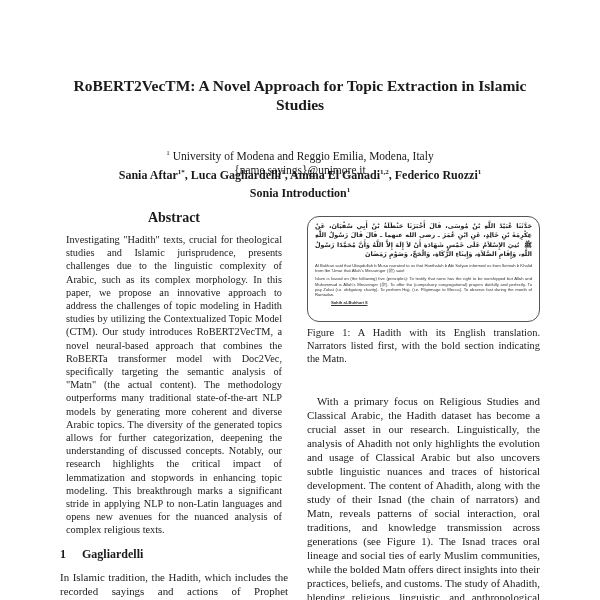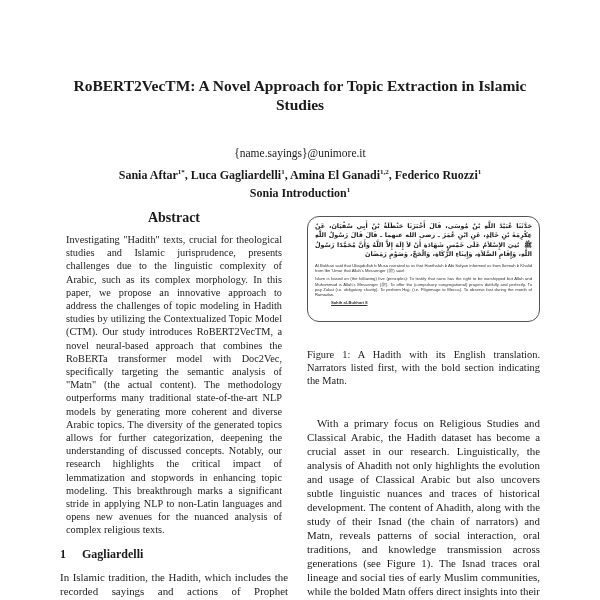--- a/index.html
+++ b/index.html
@@ -11,37 +11,38 @@
     .col-left { position:absolute; left:60px; top:210px; width:228px; }
     .col-right { position:absolute; left:307px; top:210px; width:233px; }
     .abs-head { text-align:center; font-weight:bold; font-size:14px; margin:0 0 7px 0; }
     .abs-body { font-size:10.3px; line-height:13.2px; text-align:justify; margin:0 6px; hyphens:auto; }
     .sec-head { font-weight:bold; font-size:12px; margin:10px 0 8px 0; display:flex; gap:16px; }
     .body-text { font-size:10.9px; line-height:14px; text-align:justify; margin:0; }
     .figure-box { margin-top:6px; border:1.5px solid #555; border-radius:12px; padding:5px 7px 6px 7px; height:106px; box-sizing:border-box; background:#fff; }
     .arabic { direction:rtl; font-family:"DejaVu Sans", sans-serif; font-size:6.4px; line-height:9.4px; text-align:justify; font-weight:bold; color:#222; }
     .fig-en { font-family:"Liberation Sans", sans-serif; font-size:4.2px; line-height:5.3px; color:#333; margin-top:3px; text-align:justify; }
     .fig-ref { font-family:"Liberation Sans", sans-serif; font-size:4.2px; font-weight:bold; text-decoration:underline; margin:3px 0 0 16px; color:#333; }
-    .caption { font-size:10.4px; line-height:13.2px; text-align:justify; margin-top:26px; }
+    .caption { font-size:10.4px; line-height:13.2px; text-align:justify; margin-top:4px; }
     .right-body { margin-top:28px; font-size:10.9px; line-height:14px; text-align:justify; text-indent:10px; }
   </style>
 </head>
 <body>
 
 <div class="title">RoBERT2VecTM: A Novel Approach for Topic Extraction in Islamic Studies</div>
 
 <div class="authors">
   <span>Sania Aftar</span><sup>1*</sup>,
   <span>Luca Gagliardelli</span><sup>1</sup>,
   <span>Amina El Ganadi</span><sup>1,2</sup>,
   <span>Federico Ruozzi</span><sup>1</sup><br>
   <span>Sonia Introduction</span><sup>1</sup>
 </div>
 
 <div class="affils">
+  <div><sup>1</sup> <span>University of Modena and Reggio Emilia, Modena, Italy</span></div>
   <div>{name.sayings}@unimore.it</div>
 </div>
 
 <div class="col-left">
   <div class="abs-head">Abstract</div>
   <p class="abs-body" lang="en" style="margin-top:0;margin-bottom:0;">Investigating "Hadith" texts, crucial for theological studies and Islamic jurisprudence, presents challenges due to the linguistic complexity of Arabic, such as its complex morphology. In this paper, we propose an innovative approach to address the challenges of topic modeling in Hadith studies by utilizing the Contextualized Topic Model (CTM). Our study introduces RoBERT2VecTM, a novel neural-based approach that combines the RoBERTa transformer model with Doc2Vec, specifically targeting the semantic analysis of "Matn" (the actual content). The methodology outperforms many traditional state-of-the-art NLP models by generating more coherent and diverse Arabic topics. The diversity of the generated topics allows for further categorization, deepening the understanding of discussed concepts. Notably, our research highlights the critical impact of lemmatization and stopwords in enhancing topic modeling. This breakthrough marks a significant stride in applying NLP to non-Latin languages and opens new avenues for the nuanced analysis of complex religious texts.</p>
   <div class="sec-head">
     <span>1</span>
     <span>Gagliardelli</span>
   </div>

